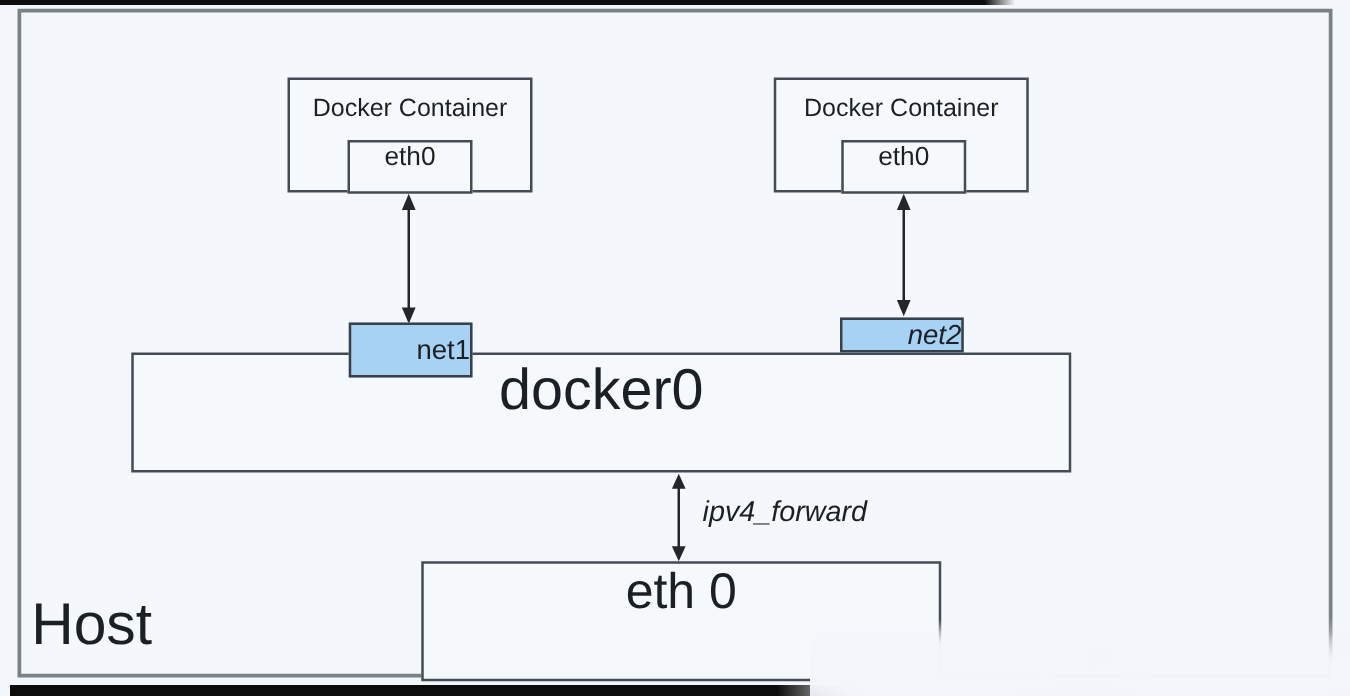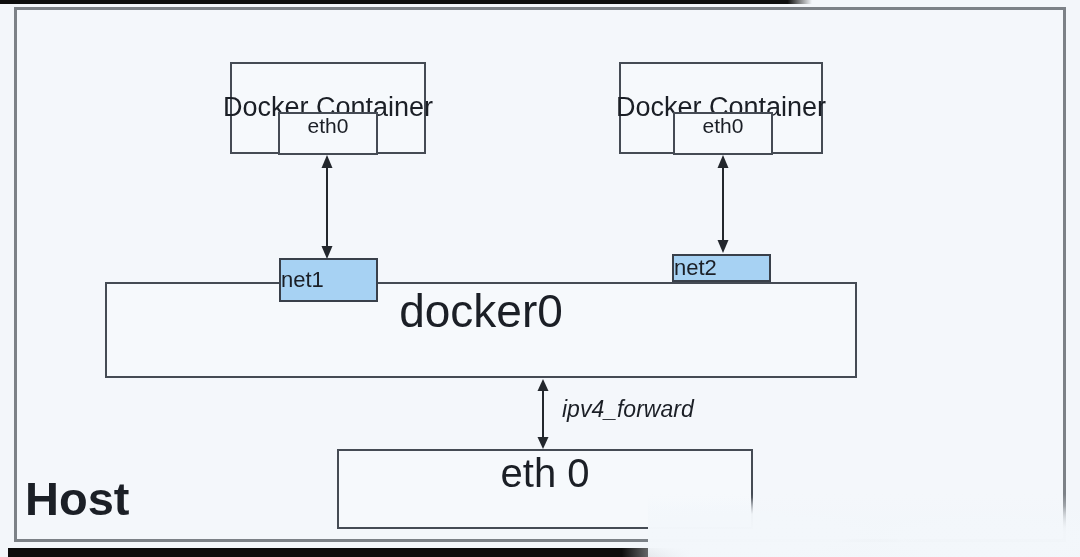--- a/index.html
+++ b/index.html
@@ -41,59 +41,58 @@
   .box {
     box-sizing: border-box;
     border: 2px solid #454b54;
     background: #f6f9fc;
     display: flex;
     justify-content: center;
   }
 
   .container-box-1 { left: 230px; top: 62px; width: 196px; height: 92px; align-items: flex-start; }
   .container-box-2 { left: 619px; top: 62px; width: 204px; height: 92px; align-items: flex-start; }
-  .container-title { font-size: 27px; padding-top: 28px; white-space: nowrap; }
+  .container-title { font-size: 20px; padding-top: 12px; white-space: nowrap; }
 
   .ceth-1 { left: 278px; top: 112px; width: 100px; height: 43px; font-size: 21px; }
   .ceth-2 { left: 673px; top: 112px; width: 100px; height: 43px; font-size: 21px; }
 
   .net-box {
     box-sizing: border-box;
     border: 2px solid #39404a;
     background: #a7d2f3;
-    display: flex; align-items: center; justify-content: flex-start;
+    display: flex; align-items: center; justify-content: flex-end;
     font-size: 22px;
     z-index: 3;
   }
   .net-1 { left: 279px; top: 258px; width: 99px; height: 44px; }
-  .net-2 { left: 672px; top: 254px; width: 99px; height: 28px; }
+  .net-2 { left: 672px; top: 254px; width: 99px; height: 28px; font-style: italic; }
 
   .bridge-box {
     left: 105px; top: 282px; width: 752px; height: 96px;
     border-width: 2px;
     font-size: 46px;
     z-index: 1;
   }
 
   .host-eth-box {
-    left: 337px; top: 449px; width: 416px; height: 80px;
+    left: 337px; top: 449px; width: 416px; height: 96px;
     font-size: 40px;
   }
 
   .fwd-label {
     left: 562px; top: 396px;
     font-size: 23px;
     white-space: nowrap;
     font-style: italic;
   }
 
   .host-label {
     left: 25px; top: 471px;
     font-size: 47px;
-    font-weight: bold;
   }
 
   .arrow-svg { position: absolute; overflow: visible; }
 
   
   .smudge {
     left: 648px; top: 494px; width: 432px; height: 63px;
     z-index: 5;
     background:
       radial-gradient(ellipse 60% 75% at 22% 62%, rgba(243,247,251,0.95) 40%, rgba(243,247,251,0) 75%),

